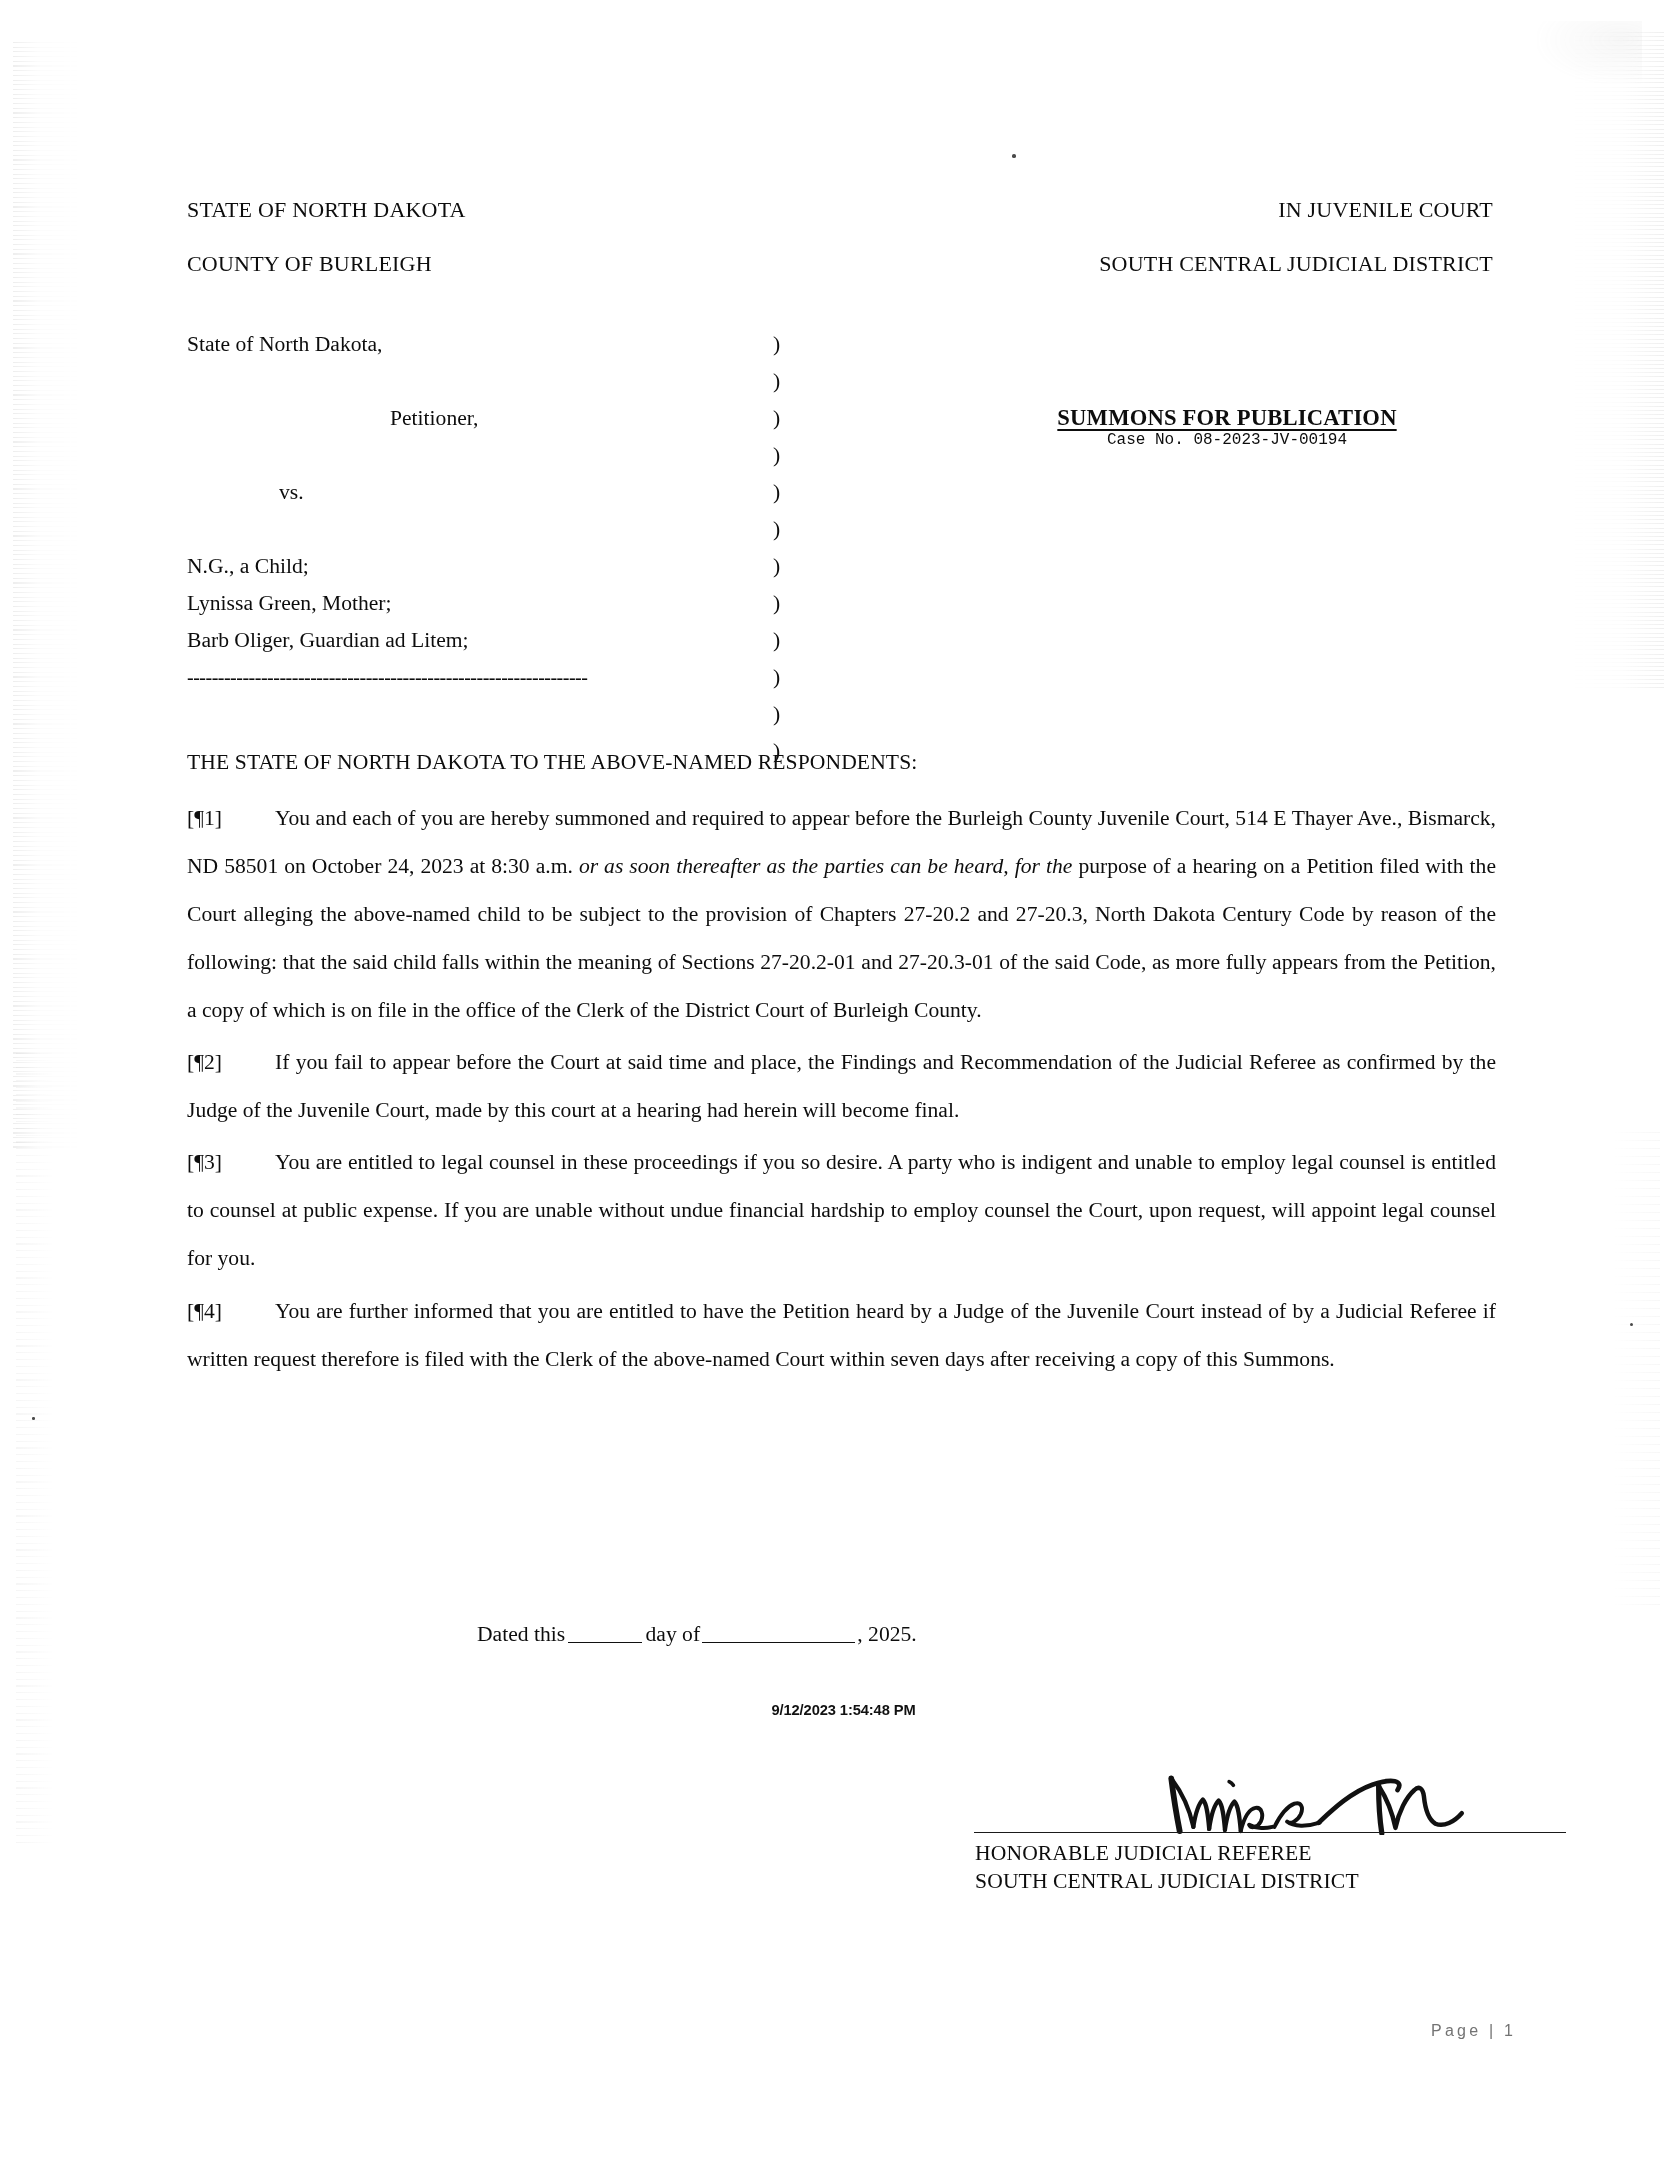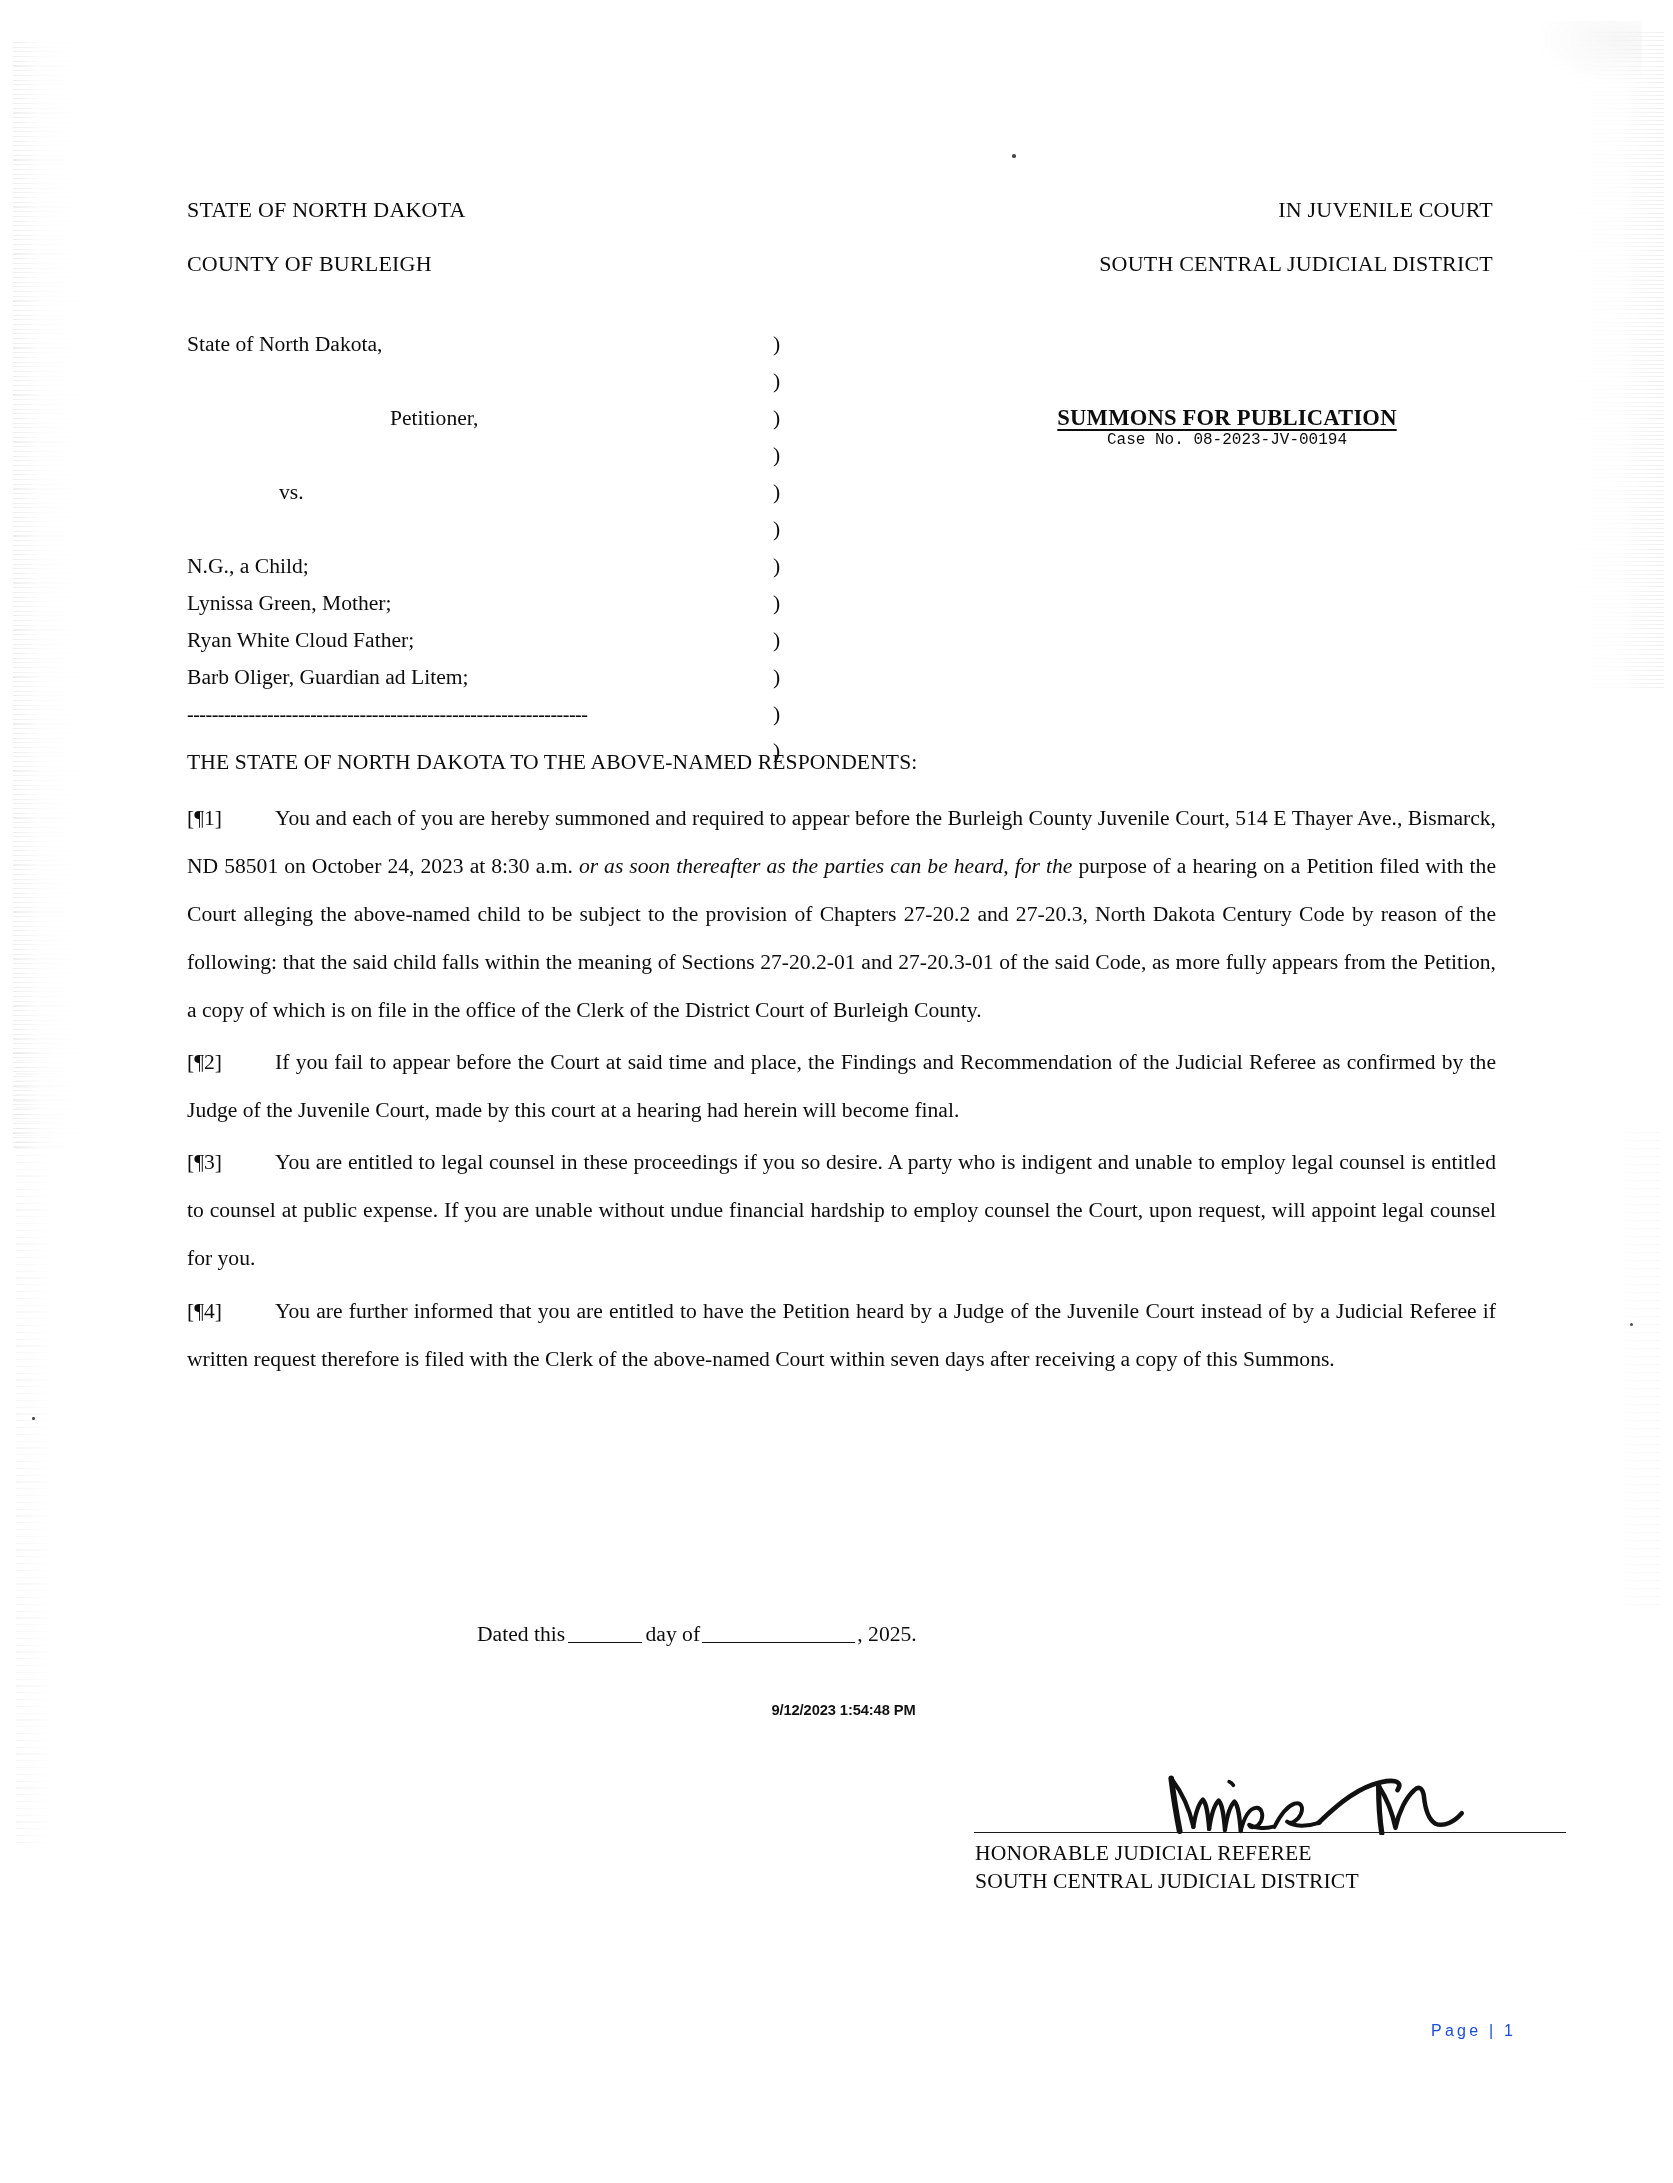--- a/index.html
+++ b/index.html
@@ -267,21 +267,21 @@
   }
 
   
   .page-footer {
     position: absolute;
     top: 2022px;
     right: 158px;
     font-family: "Liberation Sans", "DejaVu Sans", sans-serif;
     font-size: 16px;
     letter-spacing: 3.2px;
-    color: #1d4ed8;
+    color: #737373;
   }
 </style>
 </head>
 <body>
 
 <div class="page">
 
   <div class="scan-speckle speckle-left"></div>
   <div class="scan-speckle speckle-left2"></div>
   <div class="scan-speckle speckle-right"></div>
@@ -308,21 +308,20 @@
 
       <div class="caption-left">
         <div class="cap-line">State of North Dakota,</div>
         <div class="cap-line">&nbsp;</div>
         <div class="cap-line cap-petitioner">Petitioner,</div>
         <div class="cap-line">&nbsp;</div>
         <div class="cap-line cap-vs">vs.</div>
         <div class="cap-line">&nbsp;</div>
         <div class="cap-line">N.G., a Child;</div>
         <div class="cap-line">Lynissa Green, Mother;</div>
-        <div class="cap-line">Ryan White Cloud Father;</div>
         <div class="cap-line">Barb Oliger, Guardian ad Litem;</div>
         <div class="cap-line cap-dashes">-----------------------------------------------------------------</div>
       </div>
 
       <div class="paren-col" id="paren-col">
           <div class="cap-line">)</div>
           <div class="cap-line">)</div>
           <div class="cap-line">)</div>
           <div class="cap-line">)</div>
           <div class="cap-line">)</div>

